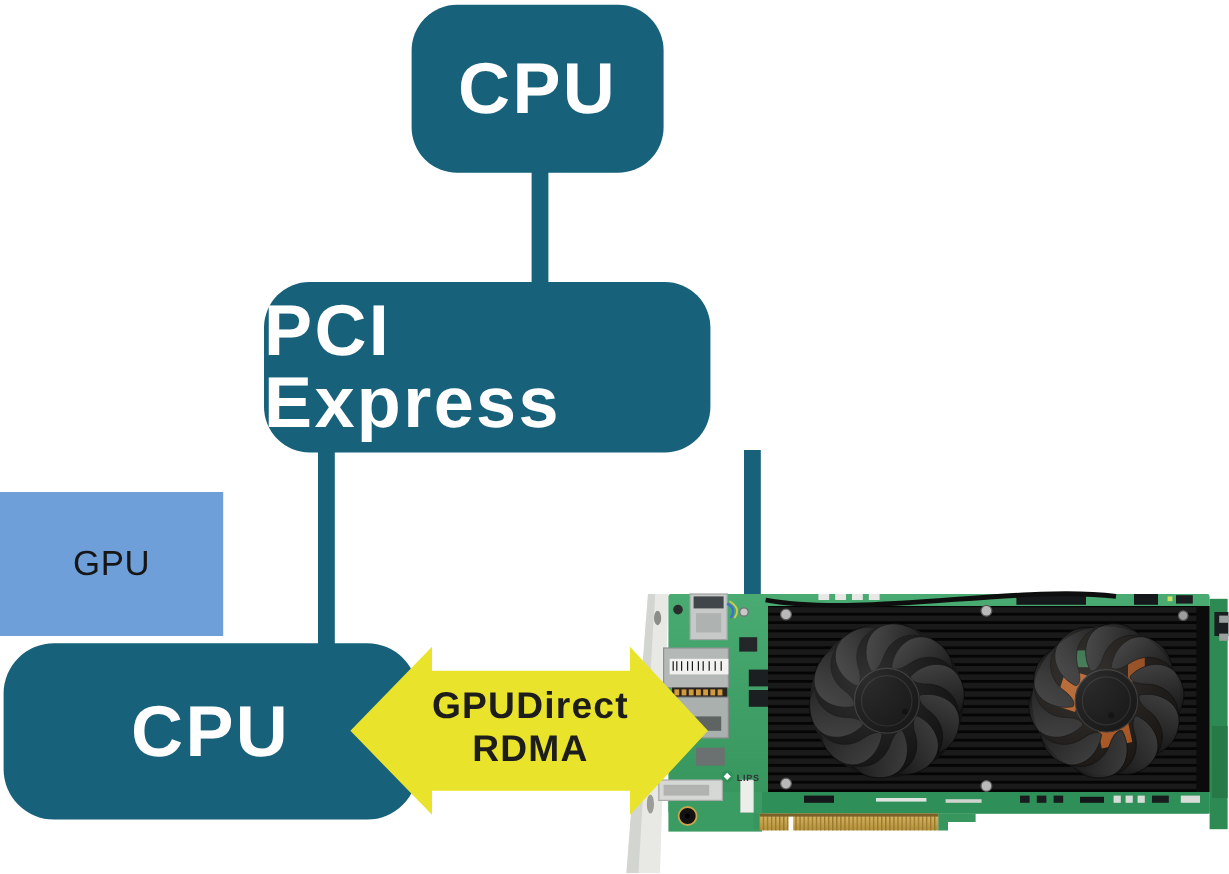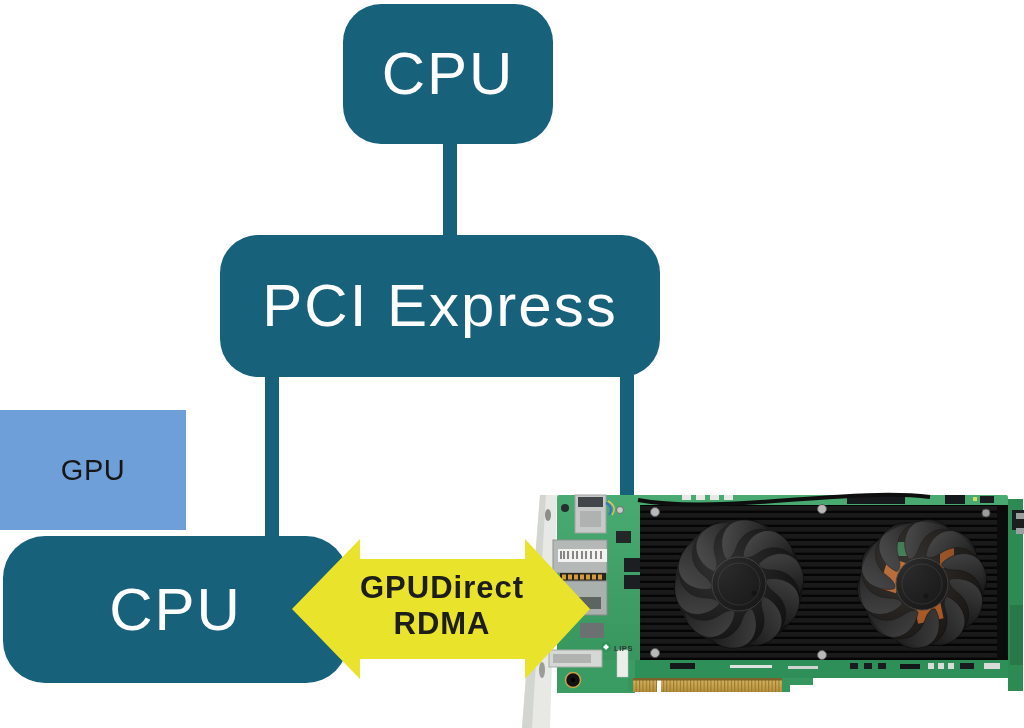--- a/index.html
+++ b/index.html
@@ -5,23 +5,23 @@
   html,body{margin:0;padding:0;background:#ffffff;}
   .stage{
     position:relative;width:1024px;height:728px;background:#ffffff;
     overflow:hidden;font-family:"Liberation Sans",sans-serif;
   }
   .node{
     position:absolute;background:#17617b;color:#ffffff;
     display:flex;align-items:center;justify-content:center;
     border-radius:38px;
   }
-  .node .lbl{font-size:60px;font-weight:400;letter-spacing:2px;line-height:1;}
+  .node .lbl{font-size:60px;font-weight:700;letter-spacing:2px;line-height:1;}
   .node.cpu-top{left:343px;top:4px;width:210px;height:140px;}
-  .node.pci{left:220px;top:235px;width:440px;height:142px;}
+  .node.pci{left:220px;top:235px;width:372px;height:142px;}
   .node.cpu-bottom{left:3px;top:536px;width:345px;height:147px;border-radius:42px;}
   .connector{position:absolute;width:14px;background:#17617b;}
   .conn-a{left:443px;top:142px;height:94px;}
   .conn-b{left:265px;top:375px;height:162px;}
   .conn-c{left:620px;top:375px;height:121px;}
   .memory{
     position:absolute;left:0;top:410px;width:186px;height:120px;
     background:#6f9fd8;color:#161616;display:flex;flex-direction:column;
     align-items:center;justify-content:center;gap:32px;
   }

